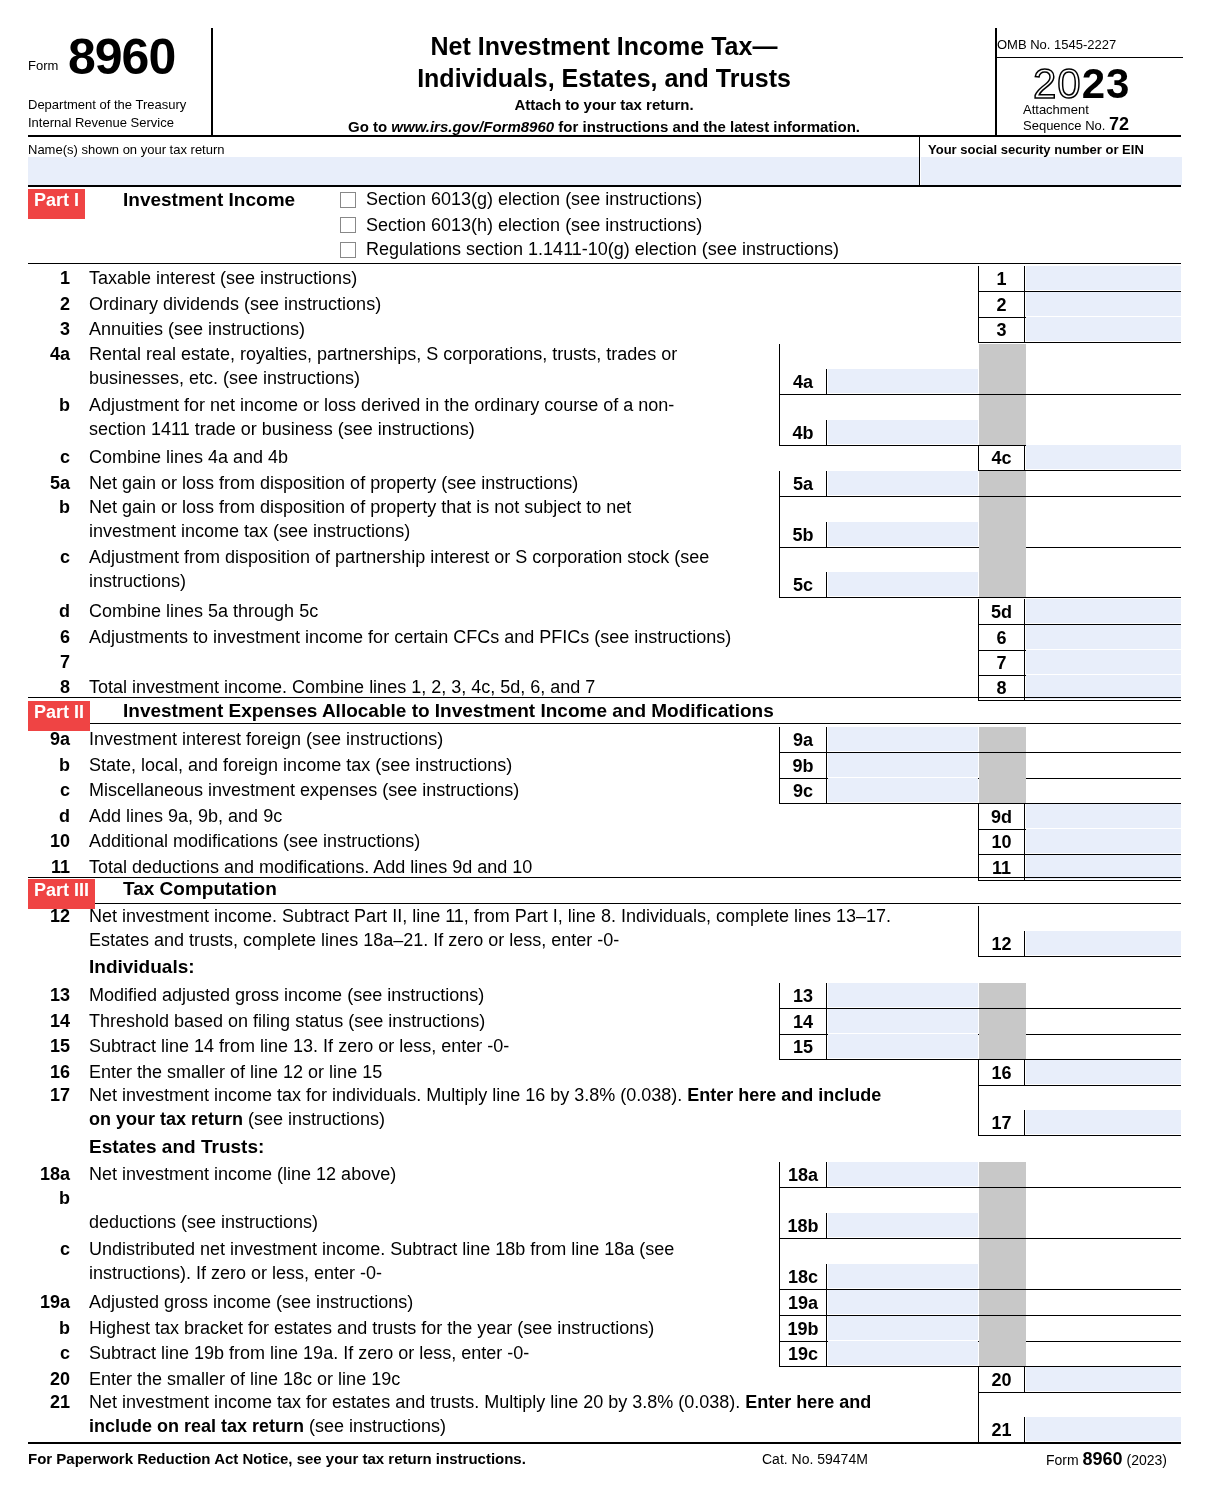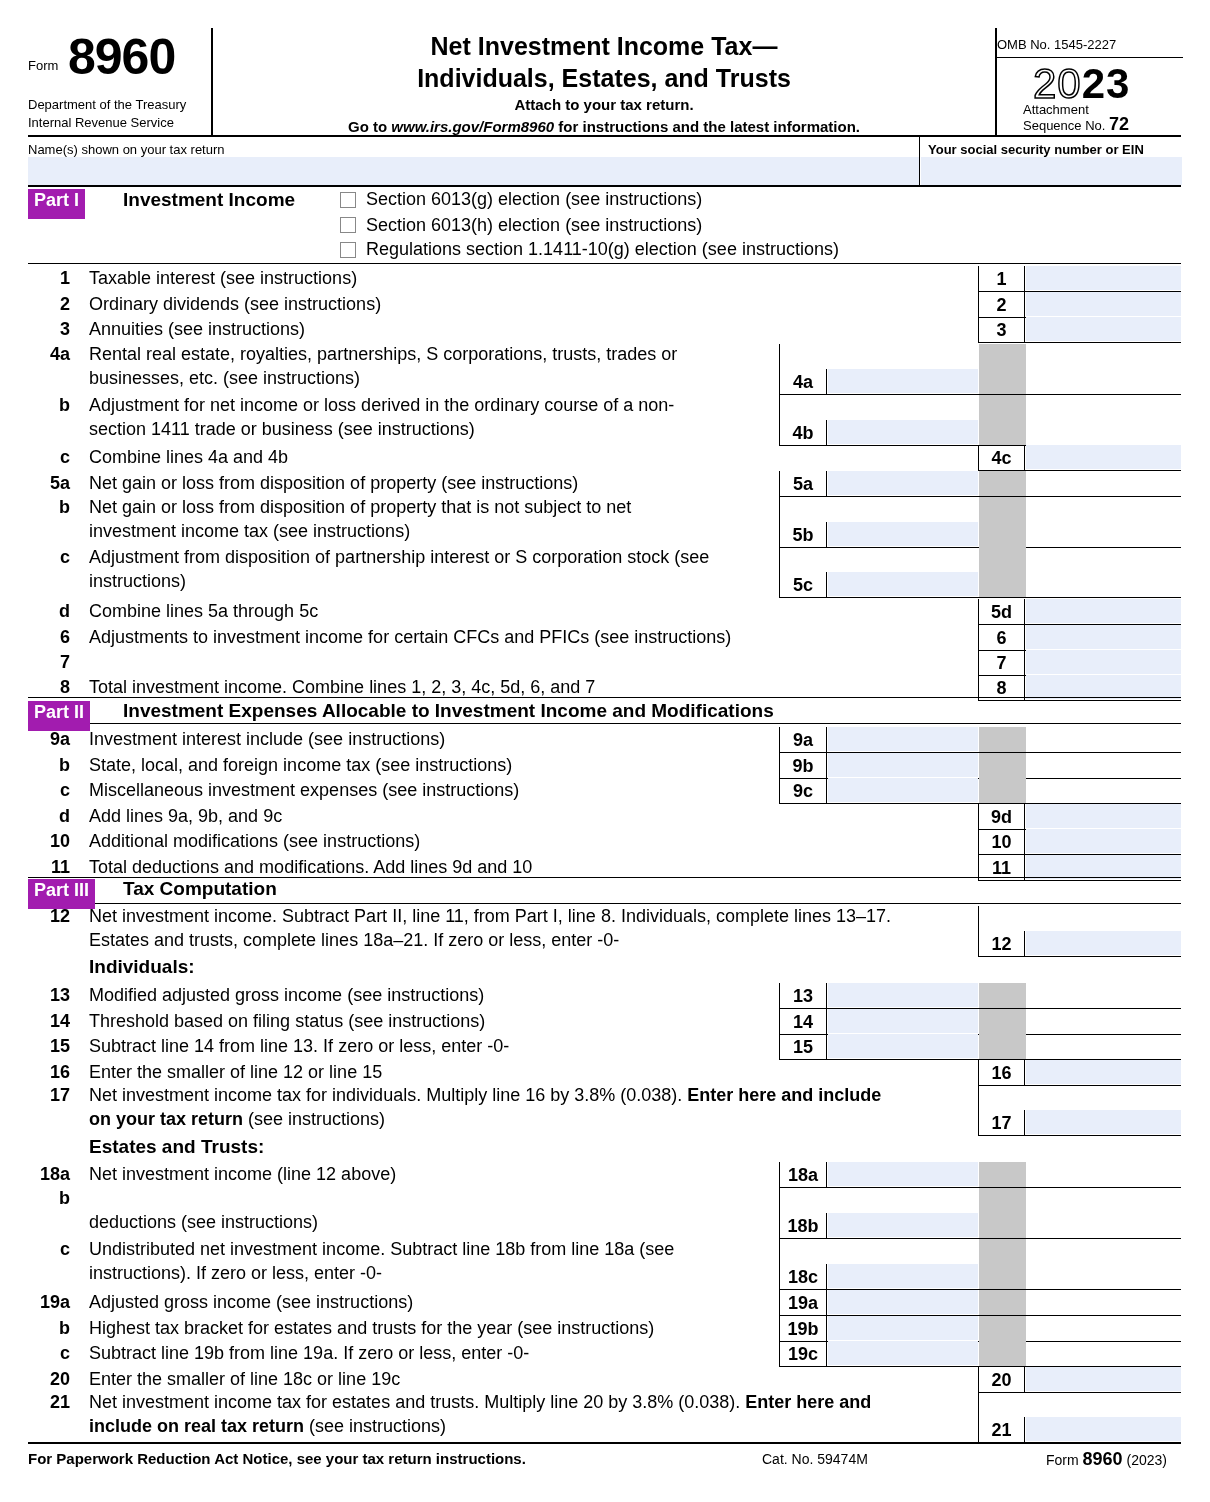--- a/index.html
+++ b/index.html
@@ -18,21 +18,21 @@
 .year{position:absolute;left:36px;top:32px;font-size:42px;font-weight:bold;letter-spacing:1px}
 .year .o{color:#fff;-webkit-text-stroke:1.5px #000;font-weight:normal}
 .attach{position:absolute;left:26px;top:74px;font-size:13px;line-height:15px}
 .attach b{font-size:18px}
 .topline{left:28px;top:135px;width:1153px;border-top:2px solid #000}
 .namerow{left:28px;top:136px;width:1153px;height:51px;border-bottom:2px solid #000}
 .namecell{position:absolute;left:0;top:0;width:891px;height:51px;font-size:13px;padding-top:6px}
 .namefill{position:absolute;left:0;top:21px;width:891px;height:28px;background:#e8eefa}
 .ssncell{position:absolute;left:891px;top:0;width:262px;height:51px;border-left:1px solid #000;font-size:13px;font-weight:bold;padding:6px 0 0 8px}
 .ssnfill{position:absolute;left:1px;top:21px;width:261px;height:28px;background:#e8eefa}
-.part-tag{background:#a21caf;color:#fff;font-weight:bold;font-size:18px;padding:0 6px;height:30px;line-height:22px}
+.part-tag{background:#ef4444;color:#fff;font-weight:bold;font-size:18px;padding:0 6px;height:30px;line-height:22px}
 .part-title{font-weight:bold;font-size:19px}
 .chk{width:16px;height:16px;border:1px solid #888;background:#fff}
 .chklabel{font-size:18px}
 .row{position:absolute;left:28px;width:1153px;font-size:18px}
 .ln{position:absolute;left:0;width:42px;text-align:right;font-weight:bold}
 .txt{position:absolute;left:61px}
 .rbox{position:absolute;left:950px;width:47px;text-align:center;font-weight:bold;border-left:1px solid #000;border-right:1px solid #000}
 .rfill{position:absolute;left:998px;width:155px;background:#e8eefa}
 .mbox{position:absolute;left:751px;width:48px;text-align:center;font-weight:bold;border-left:1px solid #000;border-right:1px solid #000}
 .mfill{position:absolute;left:800px;width:150px;background:#e8eefa}
@@ -186,21 +186,21 @@
     </div>
     <div class="row" style="top:675px;height:26px">
       <span class="ln" style="top:2px">8</span>
       <span class="txt" style="top:2px">Total investment income. Combine lines 1, 2, 3, 4c, 5d, 6, and 7</span>
       <span class="rbox" style="top:0px;height:26px;line-height:26px">8</span>
       <span class="rfill" style="top:0px;height:24px"></span>
       <span class="hline" style="left:950px;top:25px;width:203px"></span>
     </div>
     <div class="row" style="top:727px;height:26px">
       <span class="ln" style="top:2px">9a</span>
-      <span class="txt" style="top:2px">Investment interest include (see instructions)</span>
+      <span class="txt" style="top:2px">Investment interest foreign (see instructions)</span>
       <span class="mbox" style="top:0px;height:26px;line-height:26px">9a</span>
       <span class="mfill" style="top:0px;height:24px"></span>
       <span class="shade" style="top:0;height:26px"></span>
       <span class="hline" style="left:751px;top:25px;width:402px"></span>
     </div>
     <div class="row" style="top:753px;height:26px">
       <span class="ln" style="top:2px">b</span>
       <span class="txt" style="top:2px">State, local, and foreign income tax (see instructions)</span>
       <span class="mbox" style="top:0px;height:26px;line-height:26px">9b</span>
       <span class="mfill" style="top:0px;height:24px"></span>

